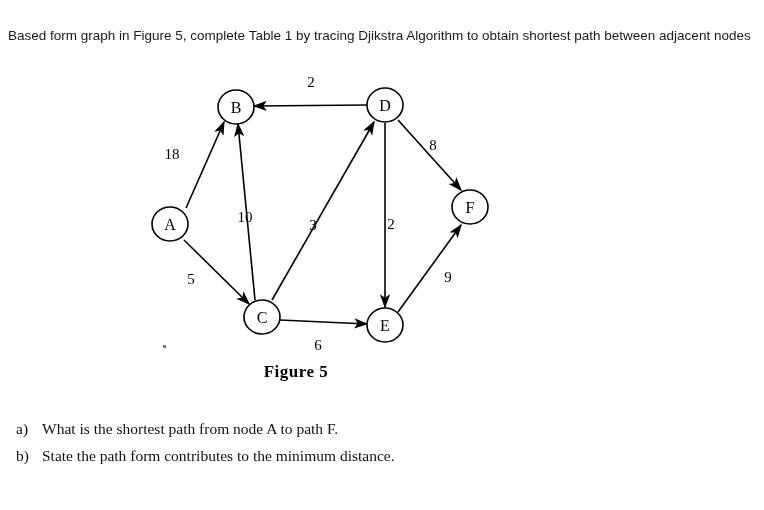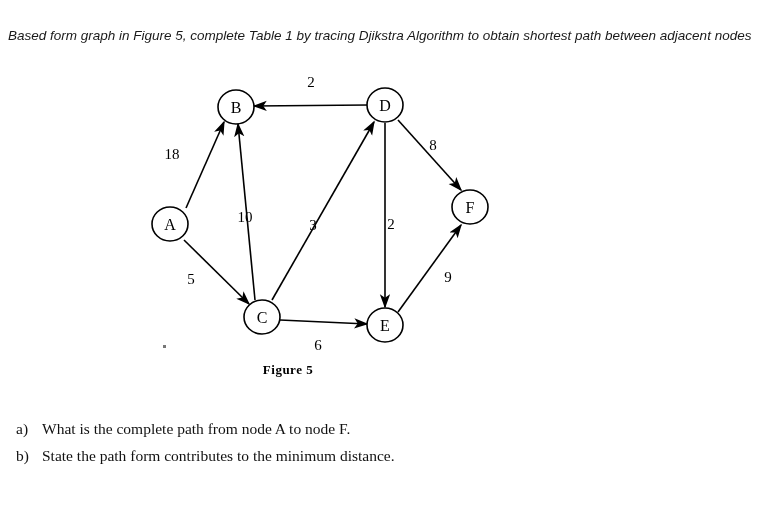--- a/index.html
+++ b/index.html
@@ -21,38 +21,37 @@
   }
   .prompt {
     position: absolute;
     left: 8px;
     top: 12px;
     width: 744px;
     font-family: "Liberation Sans", sans-serif;
     font-size: 13.5px;
     line-height: 1.55;
     color: #1a1a1a;
-    font-style: italic;
   }
   .figure-area {
     position: absolute;
     left: 0px;
     top: 62px;
     width: 764px;
     height: 330px;
   }
   .figure-caption {
     position: absolute;
-    left: 8px;
+    left: 16px;
     top: 300px;
     width: 560px;
     text-align: center;
     font-family: "Liberation Serif", serif;
     font-weight: bold;
-    font-size: 13px;
+    font-size: 17px;
     letter-spacing: 0.5px;
   }
   .questions {
     position: absolute;
     left: 16px;
     top: 420px;
     width: 730px;
     font-family: "Liberation Serif", serif;
     font-size: 15.5px;
     color: #111111;
@@ -164,21 +163,21 @@
         <text class="edge-weight" x="448" y="220" text-anchor="middle">9</text>
       </g>
     </svg>
 
     <div class="figure-caption">Figure 5</div>
   </div>
 
   <div class="questions">
     <div class="q-row">
       <span class="q-marker">a)</span>
-      <span class="q-text">What is the complete path from node A to node F.</span>
+      <span class="q-text">What is the shortest path from node A to path F.</span>
     </div>
     <div class="q-row">
       <span class="q-marker">b)</span>
       <span class="q-text">State the path form contributes to the minimum distance.</span>
     </div>
   </div>
 
 </div>
 
 </body></html>

